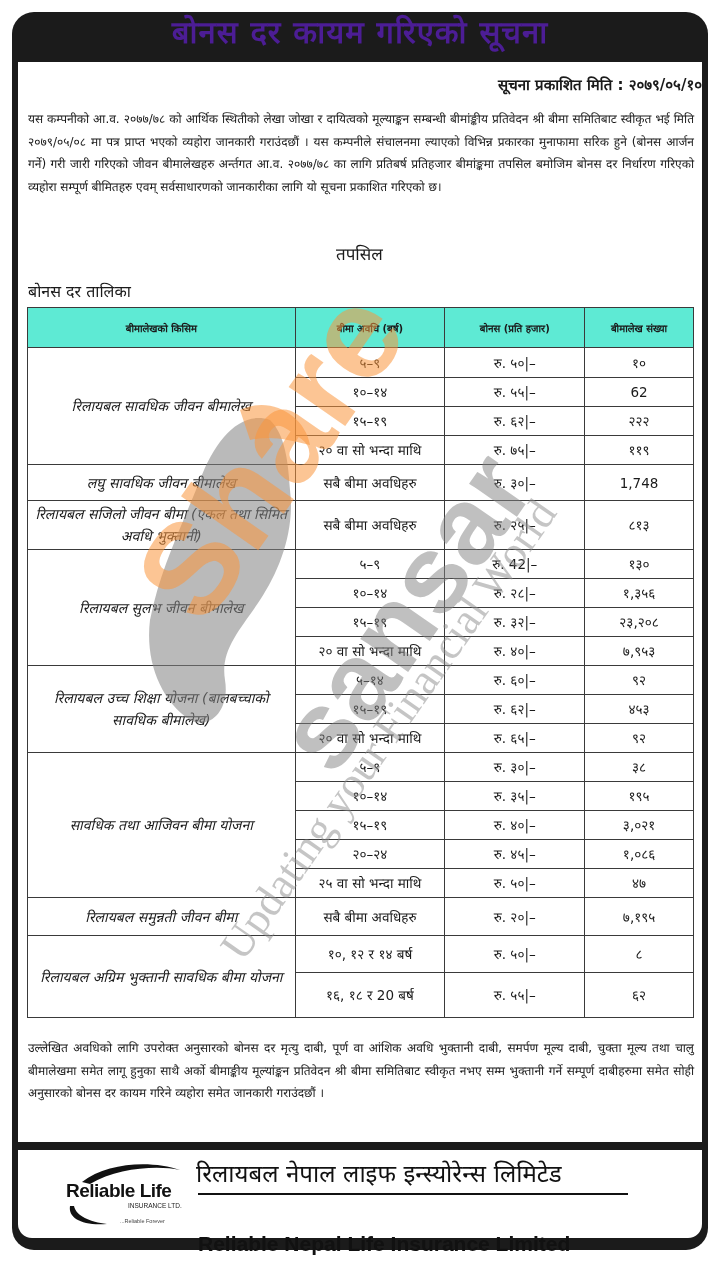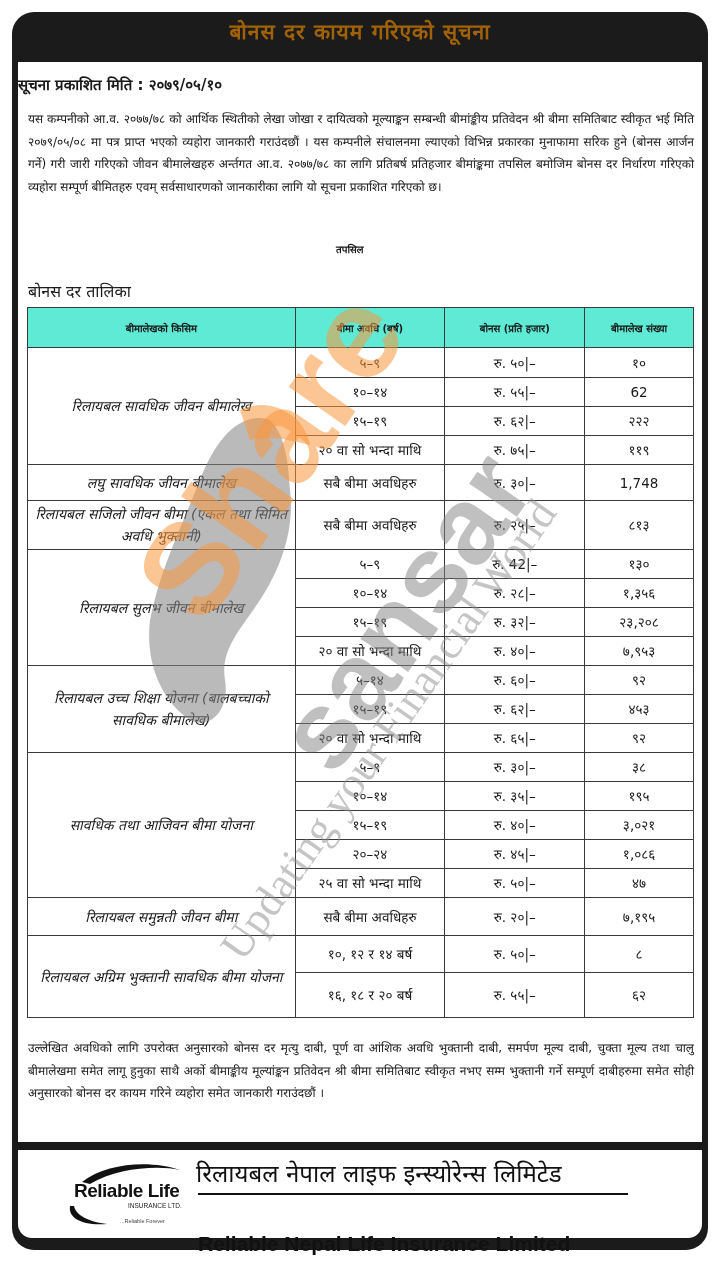--- a/index.html
+++ b/index.html
@@ -2,41 +2,41 @@
 <html><head>
   <meta charset="utf-8">
   <style>
     html, body { margin: 0; padding: 0; background: #ffffff; }
     body { width: 720px; height: 1263px; position: relative; overflow: hidden;
            font-family: "DejaVu Sans", "Liberation Sans", sans-serif; color: #1a1a1a; }
     .frame { position: absolute; left: 12px; top: 12px; width: 696px; height: 1238px;
              background: #1b1b1b; border-radius: 22px; }
     .title-bar { position: absolute; left: 12px; top: 12px; width: 696px; height: 38px;
                  display: flex; align-items: center; justify-content: center;
-                 color: #a16207; font-weight: bold; font-size: 21px; letter-spacing: 1px; }
+                 color: #4c1d95; font-weight: bold; font-size: 31px; letter-spacing: 1px; }
     .content { position: absolute; left: 18px; top: 62px; width: 684px; height: 1080px;
                background: #fff; }
-    .pubdate { position: absolute; left: 0; top: 12px; width: 684px; text-align: left;
+    .pubdate { position: absolute; left: 0; top: 12px; width: 684px; text-align: right;
                font-weight: bold; font-size: 15px; }
     .para { position: absolute; left: 10px; width: 666px; font-size: 12px; line-height: 22.5px;
             text-align: justify; }
     .para1 { top: 46px; }
-    .tapasil { position: absolute; left: 318px; top: 180px; font-weight: bold; font-size: 10px; }
+    .tapasil { position: absolute; left: 318px; top: 180px; font-weight: normal; font-size: 17px; }
     .tbl-title { position: absolute; left: 10px; top: 218px; font-weight: normal; font-size: 16px; }
     table.bonus { position: absolute; left: 9px; top: 245px; width: 667px; border-collapse: collapse;
                   font-size: 13.5px; }
     table.bonus th { background: #5eead4; font-weight: bold; height: 37px; border: 1px solid #3a3a3a;
                      font-size: 10px; }
     table.bonus td { border: 1px solid #3a3a3a; text-align: center; padding: 0 4px; }
     table.bonus td.type { font-size: 14px; line-height: 22px; font-style: italic; }
     .para2 { top: 975px; }
     .footer { position: absolute; left: 18px; top: 1150px; width: 684px; height: 88px;
               background: #fff; border-radius: 0 0 14px 14px; }
     .logo { position: absolute; left: 44px; top: 10px; width: 130px; height: 70px; }
-    .logo .brand { position: absolute; left: 12px; top: 20px; font-family: "Liberation Sans", sans-serif;
+    .logo .brand { position: absolute; left: 4px; top: 20px; font-family: "Liberation Sans", sans-serif;
                    font-weight: bold; font-size: 19px; color: #111; letter-spacing: -0.5px; }
     .logo .sub { position: absolute; left: 66px; top: 42px; font-family: "Liberation Sans", sans-serif;
                  font-size: 6.5px; color: #222; }
     .logo .tag { position: absolute; left: 58px; top: 58px; font-family: "Liberation Sans", sans-serif;
                  font-size: 5.5px; color: #444; }
     .logo svg { position: absolute; left: 0; top: 0; }
     .co-np { position: absolute; left: 178px; top: 6px; font-size: 24px; font-weight: normal; color: #111; text-align: right; }
     .co-rule { position: absolute; left: 180px; top: 43px; width: 430px; height: 2px; background: #111; }
     .co-en { position: absolute; left: 180px; top: 47px; font-family: "Liberation Sans", sans-serif;
              font-weight: bold; font-size: 21px; color: #111; margin-top: 35px; }
@@ -191,21 +191,21 @@
         <td>७,१९५</td>
       </tr>
 
       <tr style="height:37px">
         <td class="type" rowspan="2">रिलायबल अग्रिम भुक्तानी सावधिक बीमा योजना</td>
         <td>१०, १२ र १४ बर्ष</td>
         <td>रु. ५०|–</td>
         <td>८</td>
       </tr>
       <tr style="height:45px">
-        <td>१६, १८ र २० बर्ष</td>
+        <td>१६, १८ र 20 बर्ष</td>
         <td>रु. ५५|–</td>
         <td>६२</td>
       </tr>
     </tbody>
   </table>
 
   <div class="para para2">उल्लेखित अवधिको लागि उपरोक्त अनुसारको बोनस दर मृत्यु दाबी, पूर्ण वा आंशिक अवधि भुक्तानी दाबी, समर्पण मूल्य दाबी, चुक्ता मूल्य तथा चालु बीमालेखमा समेत लागू हुनुका साथै अर्को बीमाङ्कीय मूल्यांङ्कन प्रतिवेदन श्री बीमा समितिबाट स्वीकृत नभए सम्म भुक्तानी गर्ने सम्पूर्ण दाबीहरुमा समेत सोही अनुसारको बोनस दर कायम गरिने व्यहोरा समेत जानकारी गराउंदछौं ।</div>
 </div>
 
 <svg class="wm wm-animal" width="200" height="340" viewBox="0 0 200 340">

